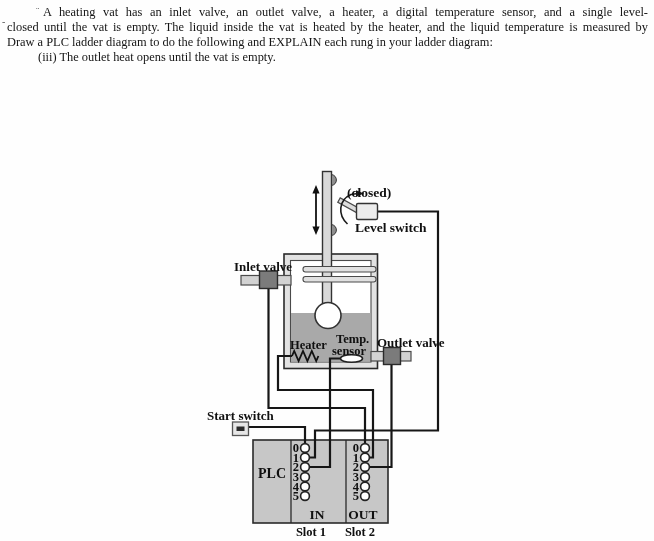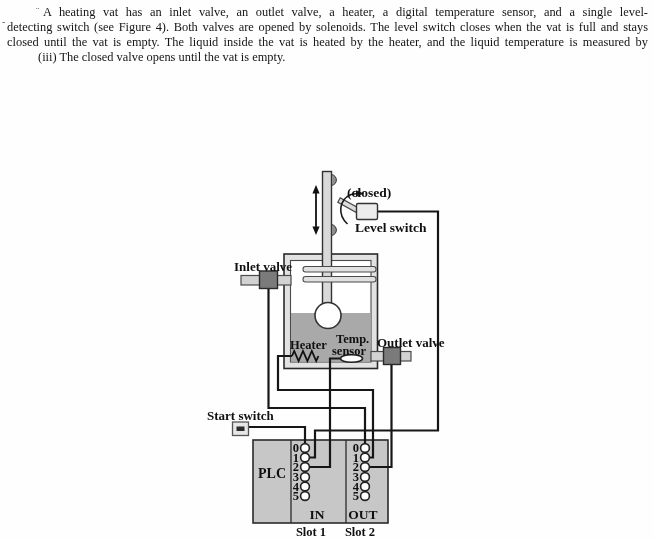--- a/index.html
+++ b/index.html
@@ -24,23 +24,23 @@
 </style>
 </head>
 <body>
 
 <div class="page">
 
   <div class="problem">
     <span class="mark mark-lead">-</span>
     <span class="mark mark-dots">¨</span>
     <div class="line j ind1">A heating vat has an inlet valve, an outlet valve, a heater, a digital temperature sensor, and a single level-</div>
-    <div class="line j">detecting switch (see Figure 4). Both valves are opened by solenoids. The level switch closes when the vat is full and stays</div>
     <div class="line j">closed until the vat is empty. The liquid inside the vat is heated by the heater, and the liquid temperature is measured by</div>
-    <div class="line ind2">(iii) The closed valve opens until the vat is empty.</div>
+    <div class="line">Draw a PLC ladder diagram to do the following and EXPLAIN each rung in your ladder diagram:</div>
+    <div class="line ind2">(iii) The outlet heat opens until the vat is empty.</div>
   </div>
 
   <svg class="fig" width="654" height="541" viewBox="0 0 654 541" xmlns="http://www.w3.org/2000/svg">
 
     <rect x="284" y="254" width="93.5" height="114.5" fill="#e2e2e2" stroke="#2a2a2a" stroke-width="1.6"></rect>
     <rect x="290.5" y="260.5" width="80.5" height="101.5" fill="#ffffff" stroke="#4a4a4a" stroke-width="1.1"></rect>
     <rect x="291" y="313" width="79.5" height="48.5" fill="#a9a9a9"></rect>
 
     <rect x="322.5" y="171.5" width="9" height="138" fill="#d9d9d9" stroke="#333333" stroke-width="1.4"></rect>
     <path d="M 331.5 174.5 c 6.5 1 6.5 10 0 11 z" fill="#8f8f8f" stroke="#333333" stroke-width="1"></path>

